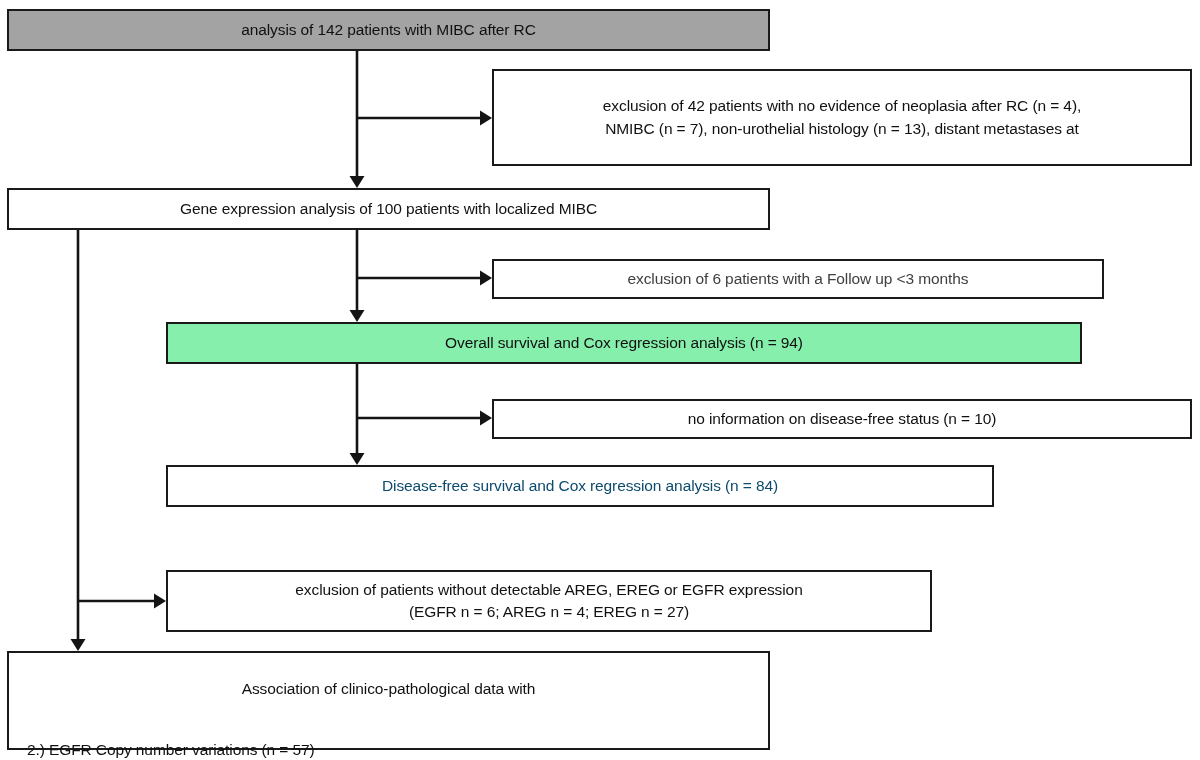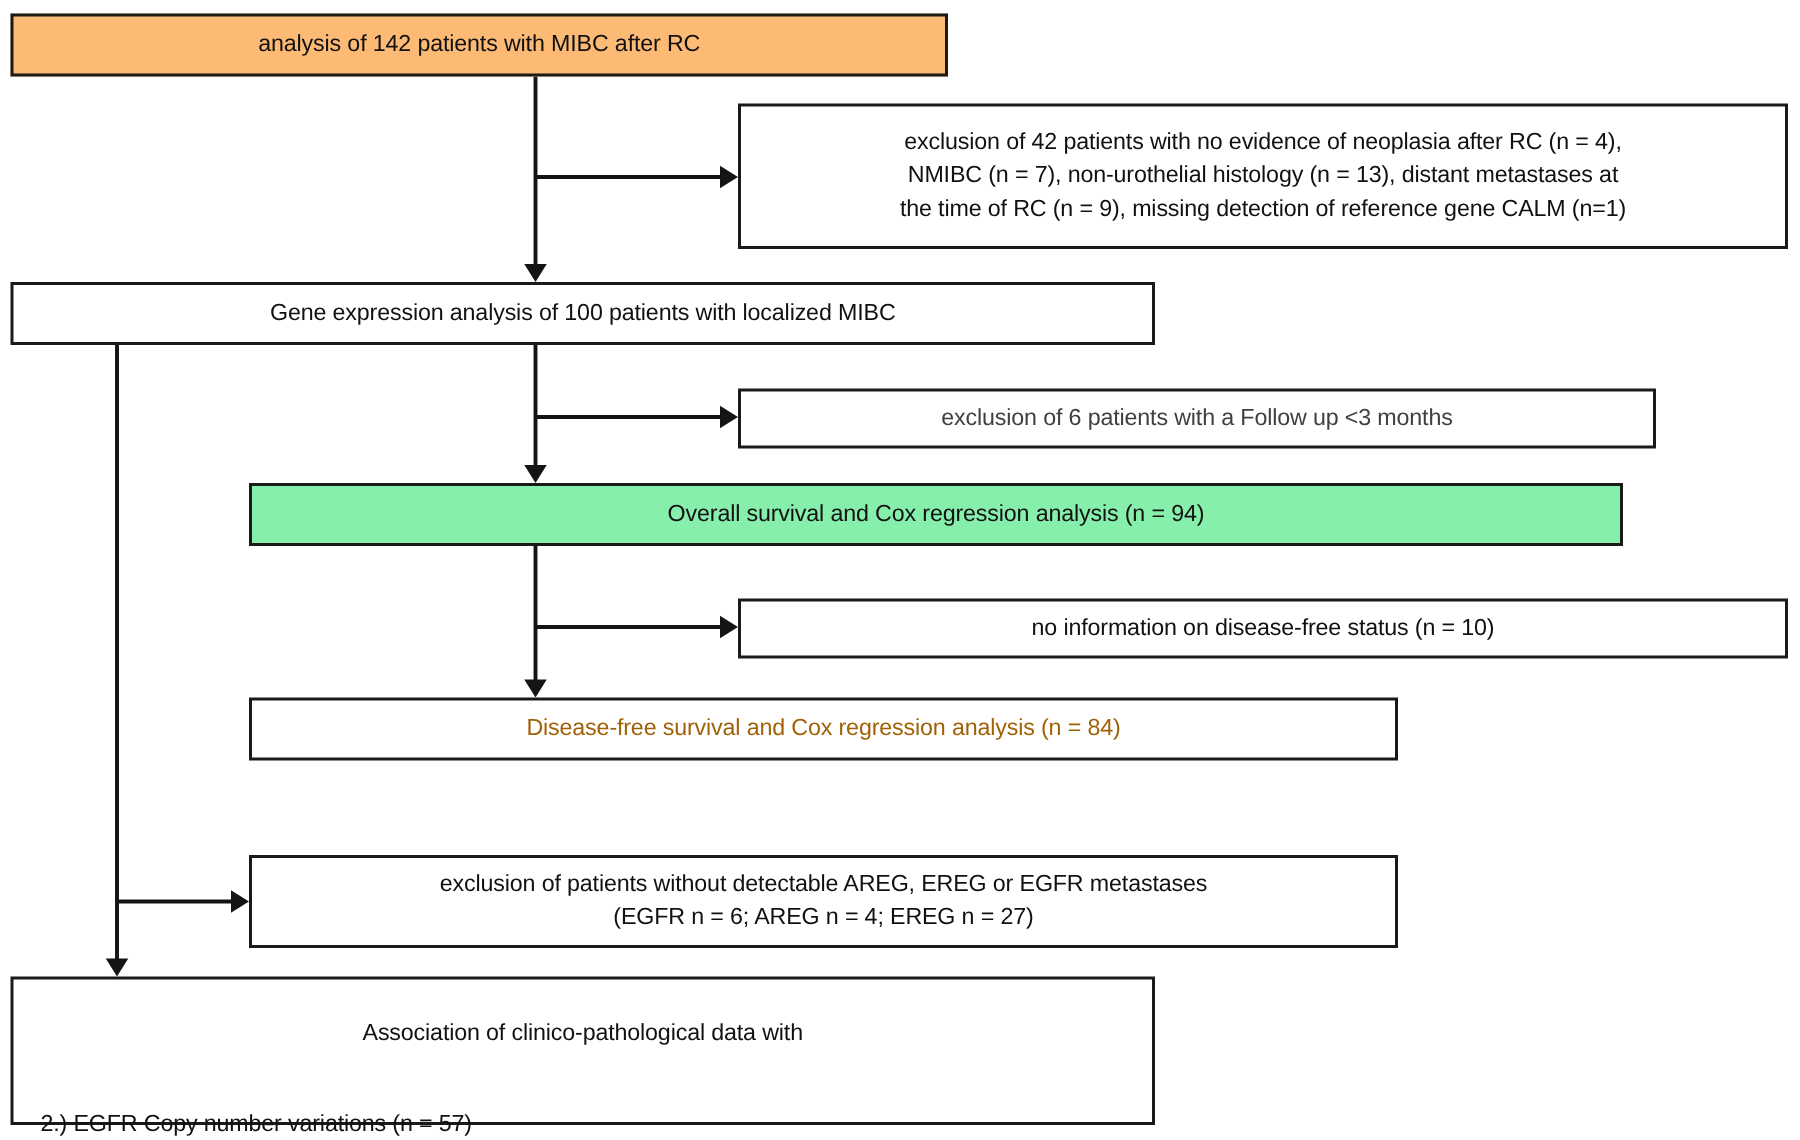--- a/index.html
+++ b/index.html
@@ -90,45 +90,44 @@
         <path d="M 78 230 L 78 646" class="conn-line" stroke="#141414"></path>
         <polygon points="78 651 70.5 639 85.5 639" class="conn-arrowhead" fill="#141414"></polygon>
       </g>
       <g>
         <path d="M 78 601 L 161 601" class="conn-line" stroke="#141414"></path>
         <polygon points="166 601 154 593.5 154 608.5" class="conn-arrowhead" fill="#141414"></polygon>
       </g>
     </svg>
 
   <div id="box-layer">
-      <div class="flow-box pad-lr align-center" style="left: 7px; top: 9px; width: 625px; height: 42px; border-color: rgb(26, 26, 26); background: #fdba74; color: rgb(17, 17, 17);">
+      <div class="flow-box pad-lr align-center" style="left: 7px; top: 9px; width: 763px; height: 42px; border-color: rgb(26, 26, 26); background: #a3a3a3; color: rgb(17, 17, 17);">
         <span class="line">analysis of 142 patients with MIBC after RC</span>
       </div>
       <div class="flow-box pad-lr align-center" style="left: 492px; top: 69px; width: 700px; height: 97px; border-color: rgb(26, 26, 26); background: rgb(255, 255, 255); color: rgb(17, 17, 17);">
         <span class="line">exclusion of 42 patients with no evidence of neoplasia after RC (n = 4),</span>
         <span class="line">NMIBC (n = 7), non-urothelial histology (n = 13), distant metastases at</span>
-        <span class="line">the time of RC (n = 9), missing detection of reference gene CALM (n=1)</span>
       </div>
       <div class="flow-box pad-lr align-center" style="left: 7px; top: 188px; width: 763px; height: 42px; border-color: rgb(26, 26, 26); background: rgb(255, 255, 255); color: rgb(17, 17, 17);">
         <span class="line">Gene expression analysis of 100 patients with localized MIBC</span>
       </div>
       <div class="flow-box pad-lr align-center" style="left: 492px; top: 259px; width: 612px; height: 40px; border-color: rgb(26, 26, 26); background: rgb(255, 255, 255); color: #404040;">
         <span class="line">exclusion of 6 patients with a Follow up &lt;3 months</span>
       </div>
       <div class="flow-box pad-lr align-center" style="left: 166px; top: 322px; width: 916px; height: 42px; border-color: rgb(26, 26, 26); background: #86efac; color: rgb(17, 17, 17);">
         <span class="line">Overall survival and Cox regression analysis (n = 94)</span>
       </div>
       <div class="flow-box pad-lr align-center" style="left: 492px; top: 399px; width: 700px; height: 40px; border-color: rgb(26, 26, 26); background: rgb(255, 255, 255); color: rgb(17, 17, 17);">
         <span class="line">no information on disease-free status (n = 10)</span>
       </div>
-      <div class="flow-box pad-lr align-center" style="left: 166px; top: 465px; width: 766px; height: 42px; border-color: rgb(26, 26, 26); background: rgb(255, 255, 255); color: #a16207;">
+      <div class="flow-box pad-lr align-center" style="left: 166px; top: 465px; width: 828px; height: 42px; border-color: rgb(26, 26, 26); background: rgb(255, 255, 255); color: #0c4a6e;">
         <span class="line">Disease-free survival and Cox regression analysis (n = 84)</span>
       </div>
       <div class="flow-box pad-lr align-center" style="left: 166px; top: 570px; width: 766px; height: 62px; border-color: rgb(26, 26, 26); background: rgb(255, 255, 255); color: rgb(17, 17, 17);">
-        <span class="line">exclusion of patients without detectable AREG, EREG or EGFR metastases</span>
+        <span class="line">exclusion of patients without detectable AREG, EREG or EGFR expression</span>
         <span class="line">(EGFR n = 6; AREG n = 4; EREG n = 27)</span>
       </div>
       <div class="flow-box pad-lr align-left" style="left: 7px; top: 651px; width: 763px; height: 99px; border-color: rgb(26, 26, 26); background: rgb(255, 255, 255); color: rgb(17, 17, 17);">
         <span class="line" style="text-align: center; padding-left: 0px;">Association of clinico-pathological data with</span>
         <span class="line">2.) EGFR Copy number variations (n = 57)</span>
       </div>
     </div>
 
 </div>
 

